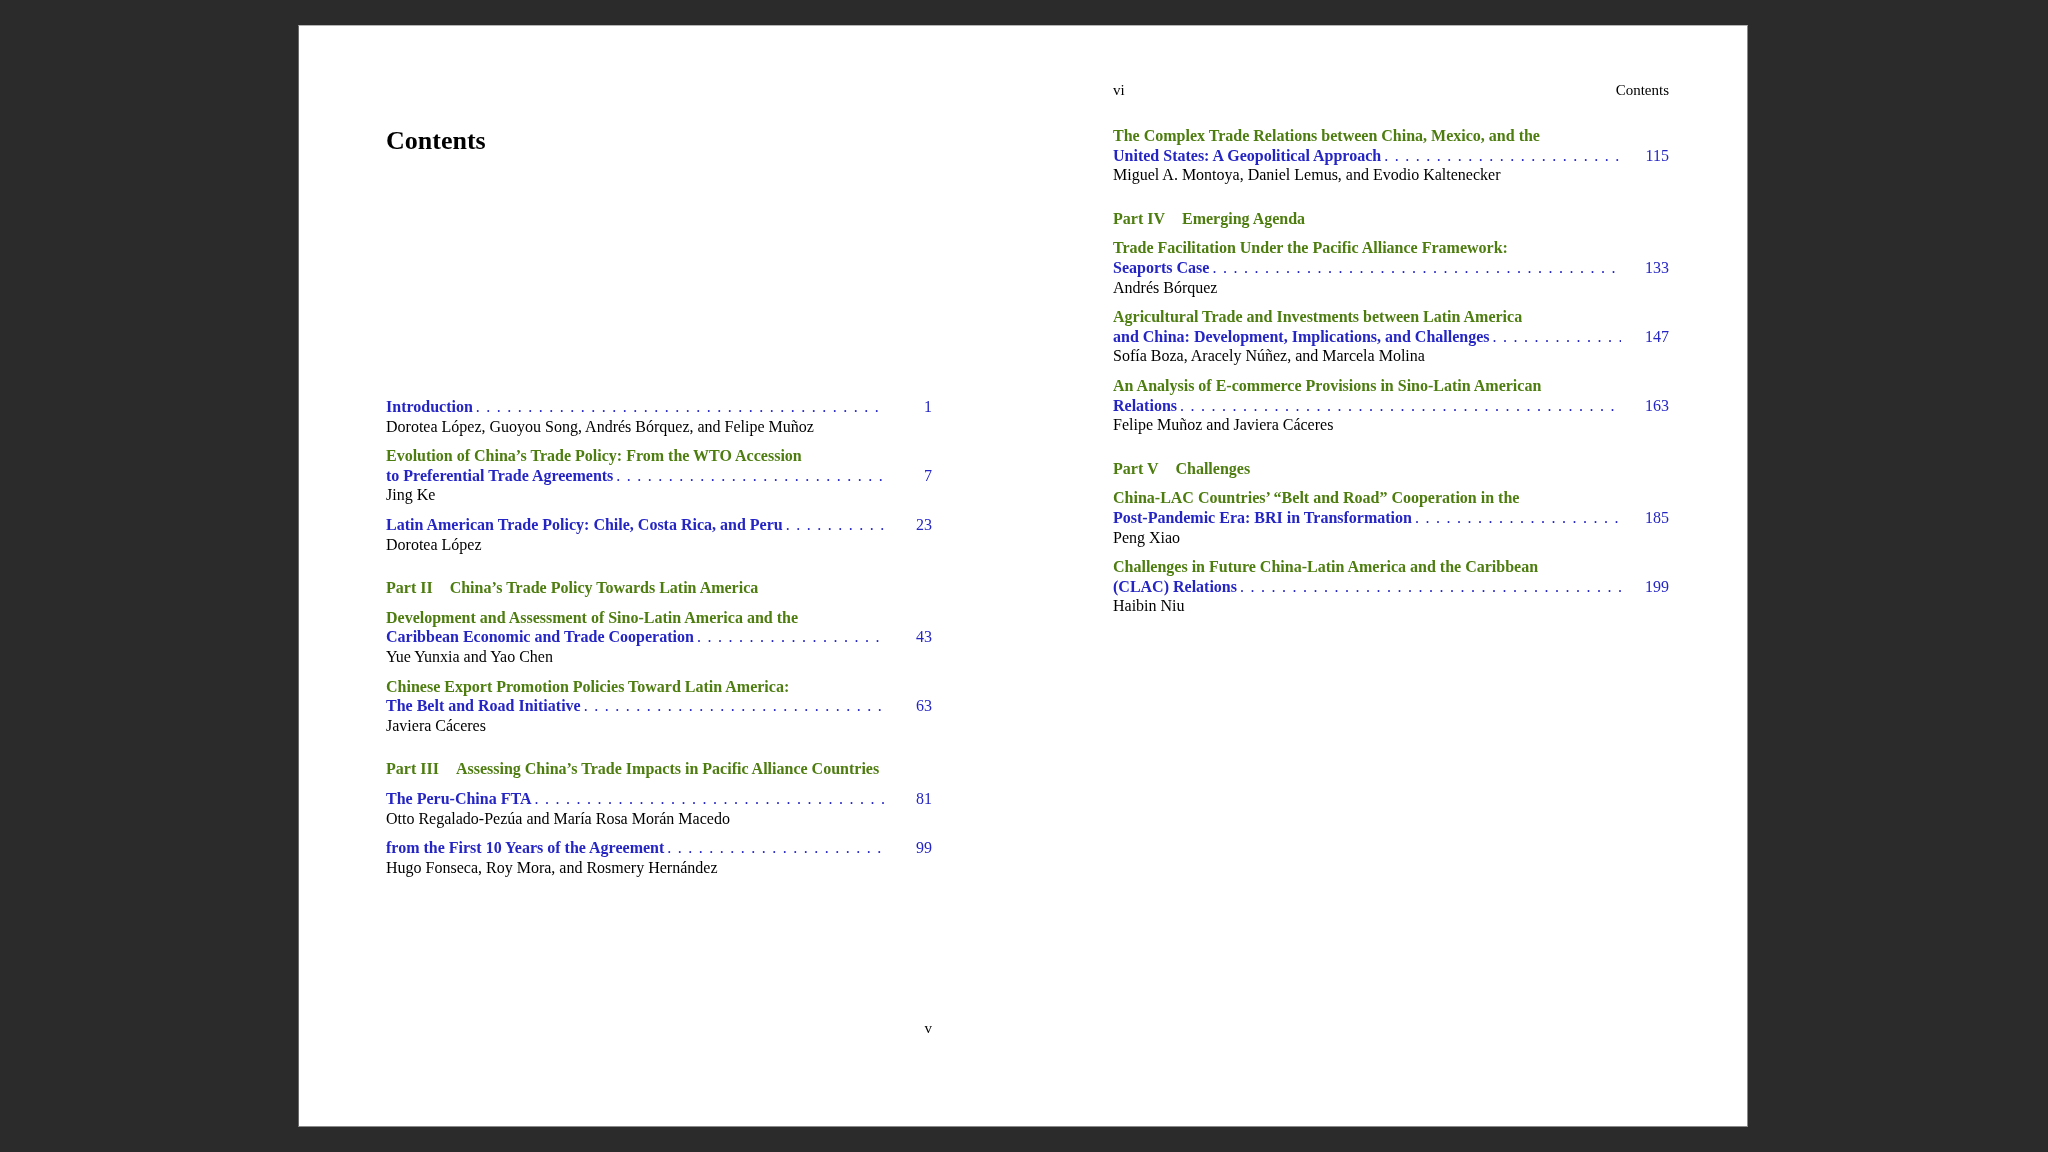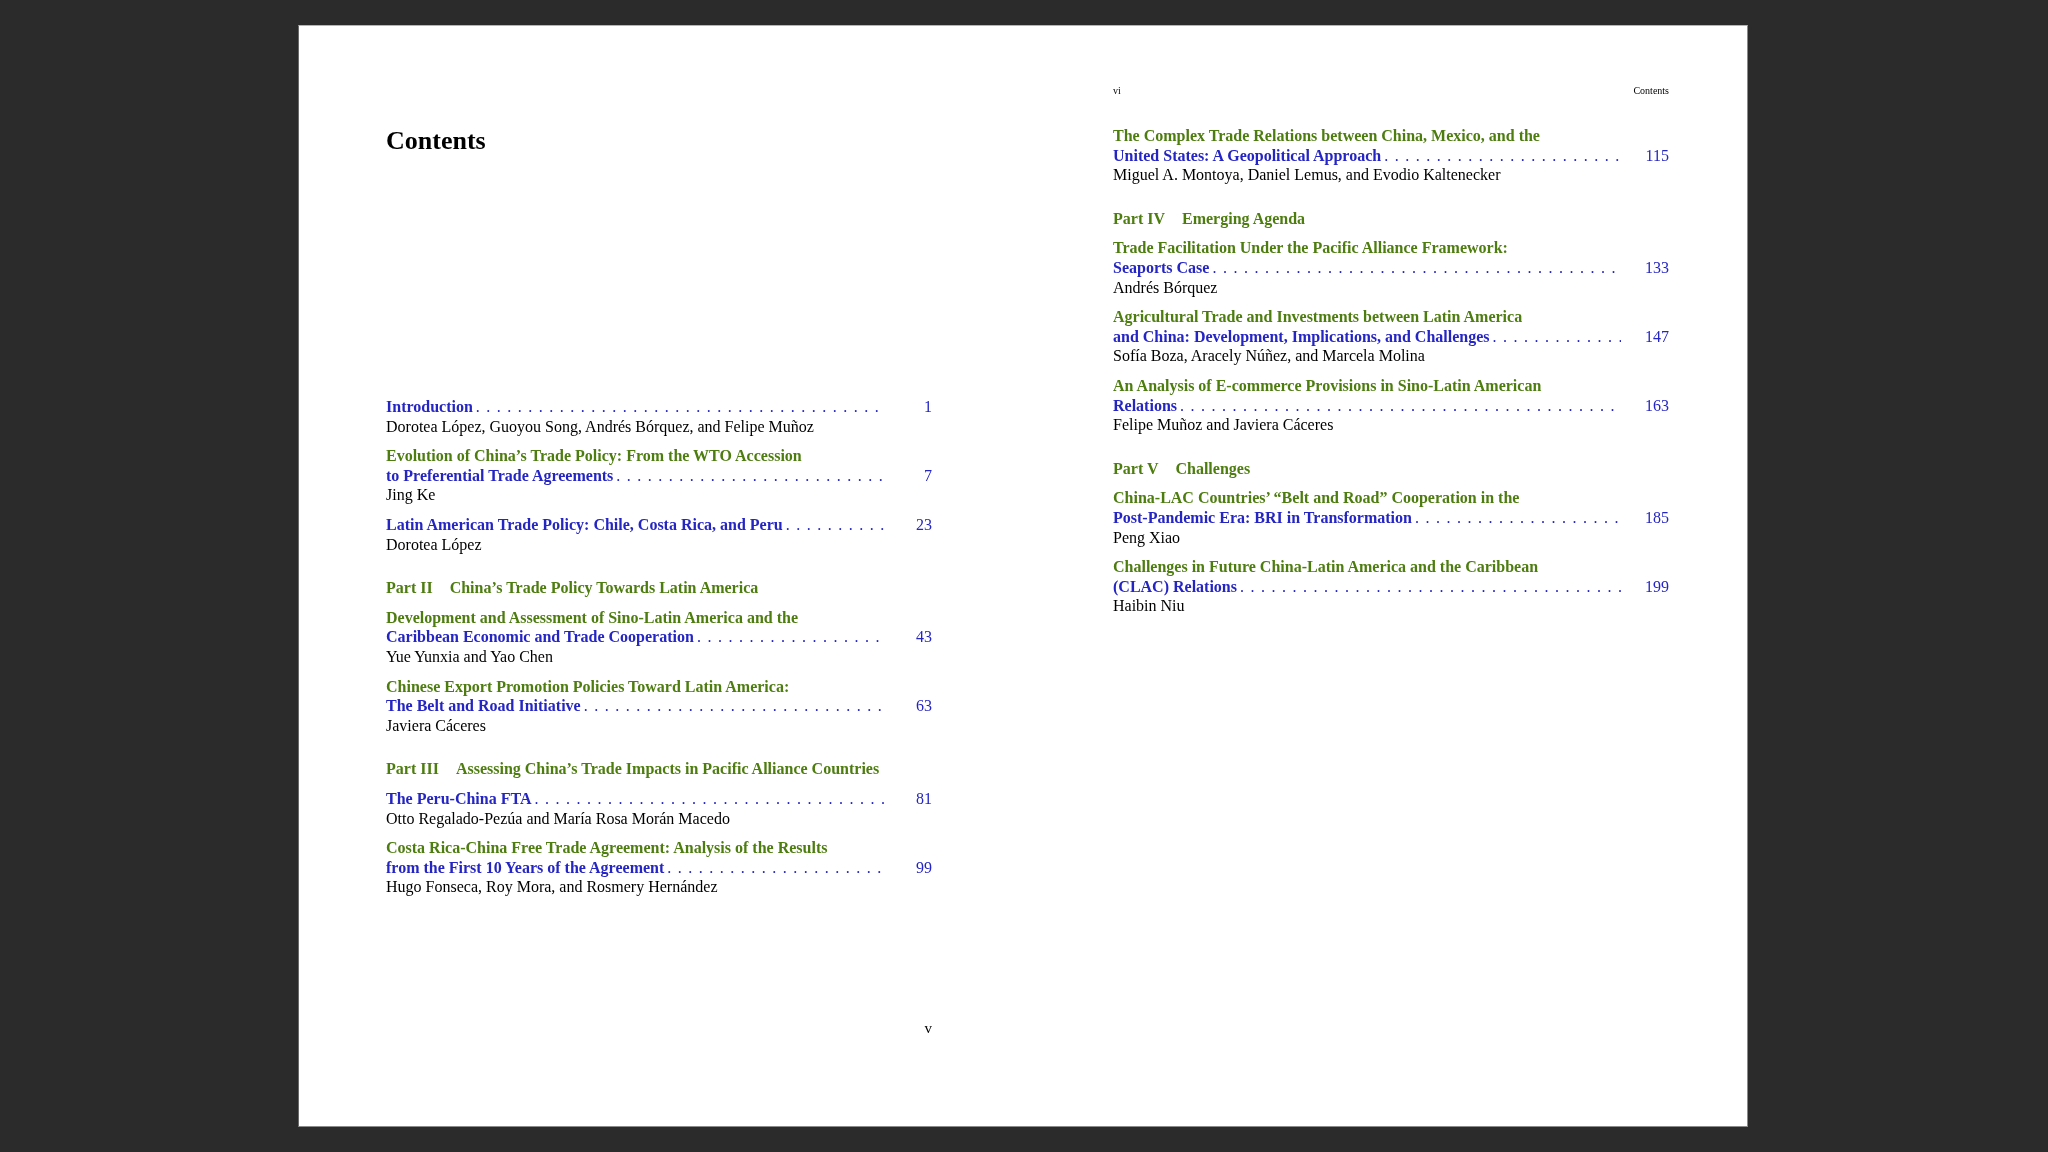--- a/index.html
+++ b/index.html
@@ -40,21 +40,21 @@
     line-height: 30px;
     font-weight: bold;
     color: #000000;
   }
   .col-left .entries { margin-top: 241px; }
 
   .running-header {
     margin-top: 55px;
     display: flex;
     justify-content: space-between;
-    font-size: 10px;
+    font-size: 15px;
     line-height: 19px;
     color: #000000;
   }
   .col-right .entries { margin-top: 26px; }
 
   .entry { margin-bottom: 10px; }
   .entry .tline {
     color: #4d7c0f;
     font-weight: bold;
     white-space: nowrap;
@@ -186,21 +186,20 @@
         <div class="entry">
           <div class="tl">
             <span class="txt">The Peru-China FTA</span>
             <span class="dots"></span>
             <span class="pg">81</span>
           </div>
           <div class="authors">Otto Regalado-Pezúa and María Rosa Morán Macedo</div>
         </div>
 
         <div class="entry">
-          <div class="tline">Costa Rica-China Free Trade Agreement: Analysis of the Results</div>
           <div class="tl">
             <span class="txt">from the First 10 Years of the Agreement</span>
             <span class="dots"></span>
             <span class="pg">99</span>
           </div>
           <div class="authors">Hugo Fonseca, Roy Mora, and Rosmery Hernández</div>
         </div>
 
       </div>
 

